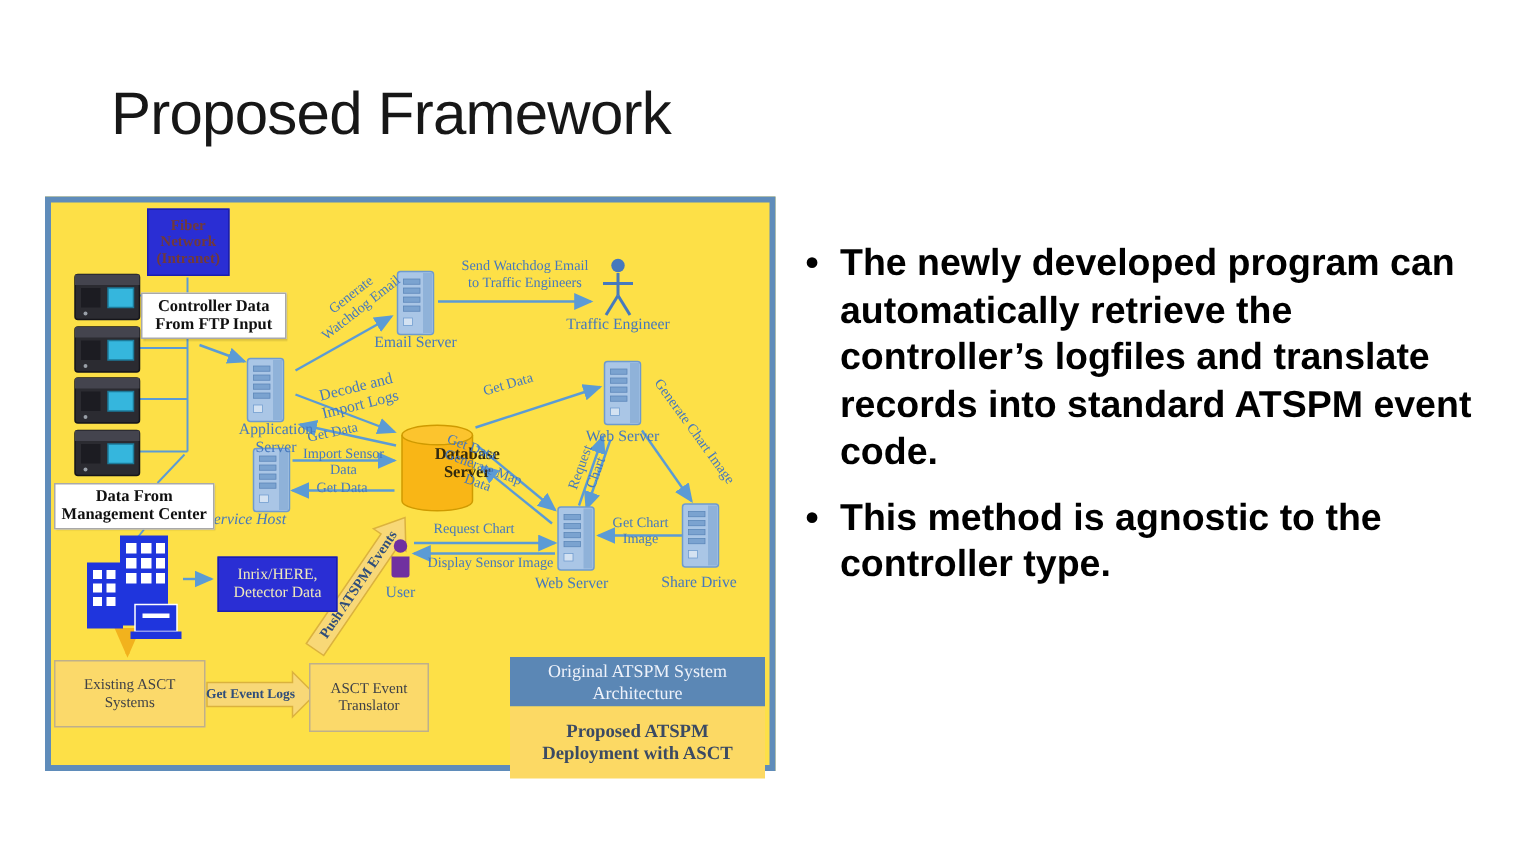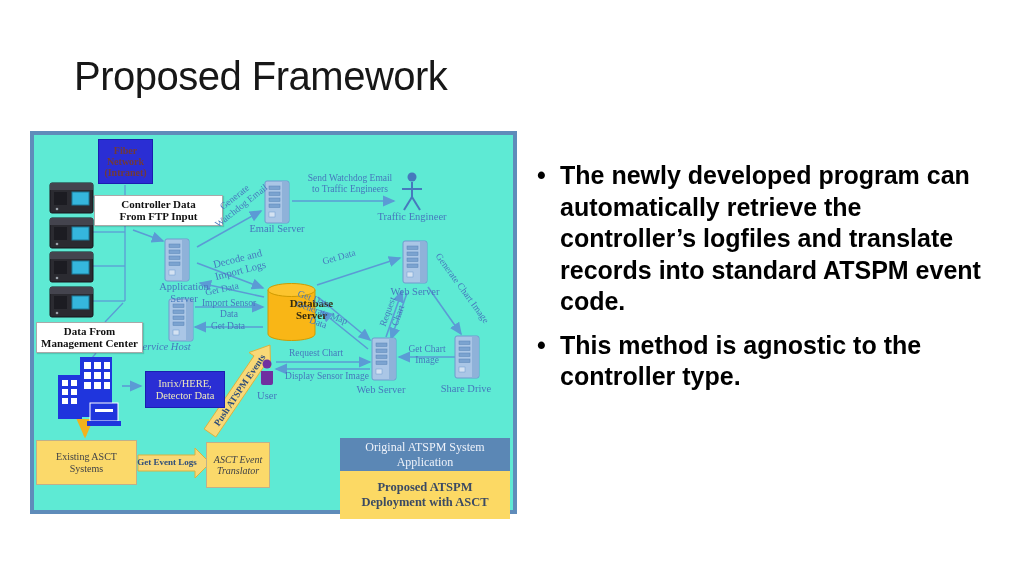--- a/index.html
+++ b/index.html
@@ -6,21 +6,21 @@
   #slide{position:relative;width:1024px;height:574px;background:#fff;overflow:hidden;
          font-family:"Liberation Sans",sans-serif;}
   #title{position:absolute;left:74px;top:54px;font-size:40px;font-weight:400;
          color:#171717;letter-spacing:-0.5px;}
   #bullets{position:absolute;left:534px;top:160px;width:456px;margin:0;padding:0;list-style:none;}
   #bullets li{position:relative;padding-left:26px;margin-bottom:12px;font-size:25px;
          font-weight:700;color:#000;line-height:1.26;}
   #bullets li::before{content:"•";position:absolute;left:3px;top:0;}
   
   #panel{position:absolute;left:30px;top:131px;width:487px;height:383px;
-         border:4px solid #5f8cba;box-sizing:border-box;background:#5eead4;}
+         border:4px solid #5f8cba;box-sizing:border-box;background:#fde047;}
   #diagram{position:relative;width:479px;height:375px;}
   #wires{position:absolute;left:0;top:0;}
   .lbl{position:absolute;font-family:"Liberation Serif",serif;color:#4678bd;
        text-align:center;line-height:1.12;font-size:9.5px;}
   .pre{white-space:pre-line;}
   .fs10{font-size:10.5px;}
   .fs11{font-size:11px;}
   .blackbold{color:#111;font-weight:700;background:#fff;border:1px solid #a9a9a9;
              box-shadow:1px 1px 1px rgba(0,0,0,.15);}
   .bluebox{background:#2a2ed4;border:1px solid #1a1eb0;display:flex;align-items:center;
@@ -178,21 +178,21 @@
           </g>
           <rect x="56" y="268" width="28" height="18" fill="#1f35dd" stroke="#ffffff"></rect>
           <rect x="61" y="274" width="18" height="3" fill="#ffffff"></rect>
           <rect x="53" y="286" width="34" height="5" fill="#1f35dd"></rect>
         </g>
       </svg>
 
       <div class="lbl pre bluebox" style="left:64px;top:4px;width:55px;height:45px;font-size:10px;color:#713a3a;font-weight:700;">Fiber
 Network
 (Intranet)</div>
-      <div class="lbl pre blackbold fs11" style="left:60px;top:60px;width:95px;padding:2px 16px;">Controller Data
+      <div class="lbl pre blackbold fs11" style="left:60px;top:60px;width:95px;padding:2px 0;">Controller Data
 From FTP Input</div>
       <div class="lbl pre fs10" style="left:113px;top:146px;width:74px;">Application
 Server</div>
       <div class="lbl pre" style="left:158px;top:56px;width:92px;transform:rotate(-38deg);">Generate
 Watchdog Email</div>
       <div class="lbl fs10" style="left:212px;top:88px;width:62px;">Email Server</div>
       <div class="lbl pre" style="left:262px;top:38px;width:108px;">Send Watchdog Email
 to Traffic Engineers</div>
       <div class="lbl fs10" style="left:332px;top:76px;width:92px;">Traffic Engineer</div>
       <div class="lbl pre" style="left:168px;top:118px;width:74px;font-size:10.5px;transform:rotate(-14deg);">Decode and
@@ -219,22 +219,22 @@
       <div class="lbl" style="left:250px;top:213px;width:64px;">Request Chart</div>
       <div class="lbl" style="left:248px;top:236px;width:90px;">Display Sensor Image</div>
       <div class="lbl arrlbl-dark" style="left:156px;top:250px;width:100px;transform:rotate(-56deg);">Push ATSPM Events</div>
       <div class="lbl pre blackbold fs11" style="left:2px;top:187px;width:105px;padding:2px 0;">Data From
 Management Center</div>
       <div class="lbl pre bluebox fs10" style="left:111px;top:236px;width:80px;height:37px;color:#efe9bb;">Inrix/HERE,
 Detector Data</div>
       <div class="lbl pre ybox" style="left:2px;top:305px;width:101px;height:45px;">Existing ASCT
 Systems</div>
       <div class="lbl pre arrlbl-dark" style="left:102px;top:322px;width:62px;font-size:9px;">Get Event Logs</div>
-      <div class="lbl pre ybox" style="left:172px;top:307px;width:64px;height:46px;font-style:italic;">ASCT Event
+      <div class="lbl pre ybox" style="left:172px;top:307px;width:80px;height:46px;">ASCT Event
 Translator</div>
 
       <div class="lbl pre legend" style="left:306px;top:303px;width:170px;height:33px;background:#5b87b5;color:#eef2fa;font-size:12px;">Original ATSPM System
-Application</div>
+Architecture</div>
       <div class="lbl pre legend" style="left:306px;top:336px;width:170px;height:48px;background:#fcd964;color:#3b4a63;font-size:12.5px;font-weight:700;">Proposed ATSPM
 Deployment with ASCT</div>
     </div>
   </div>
 </div>
 
 </body></html>

